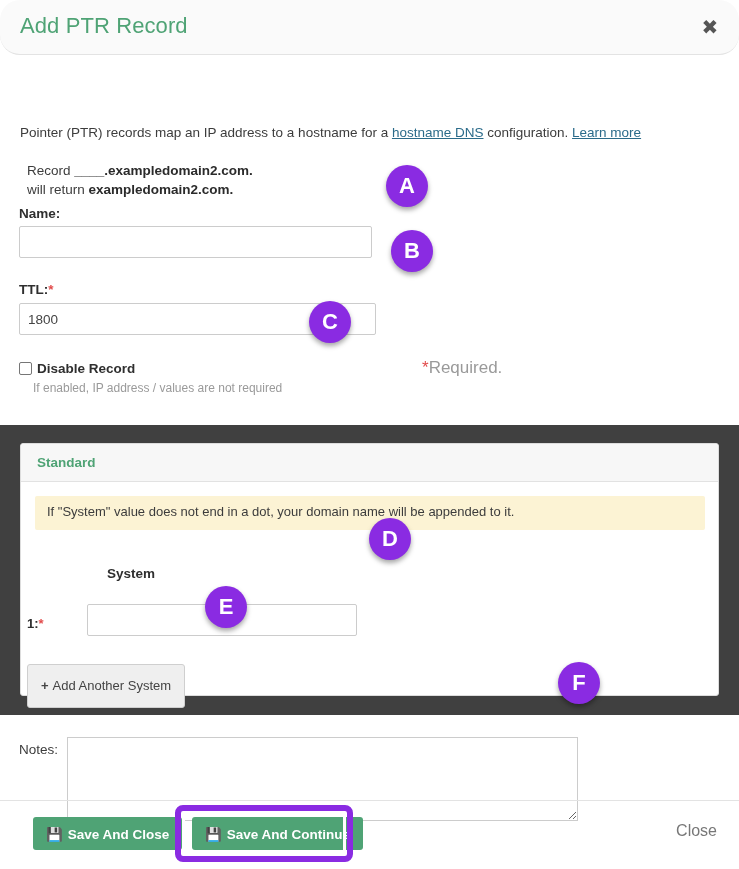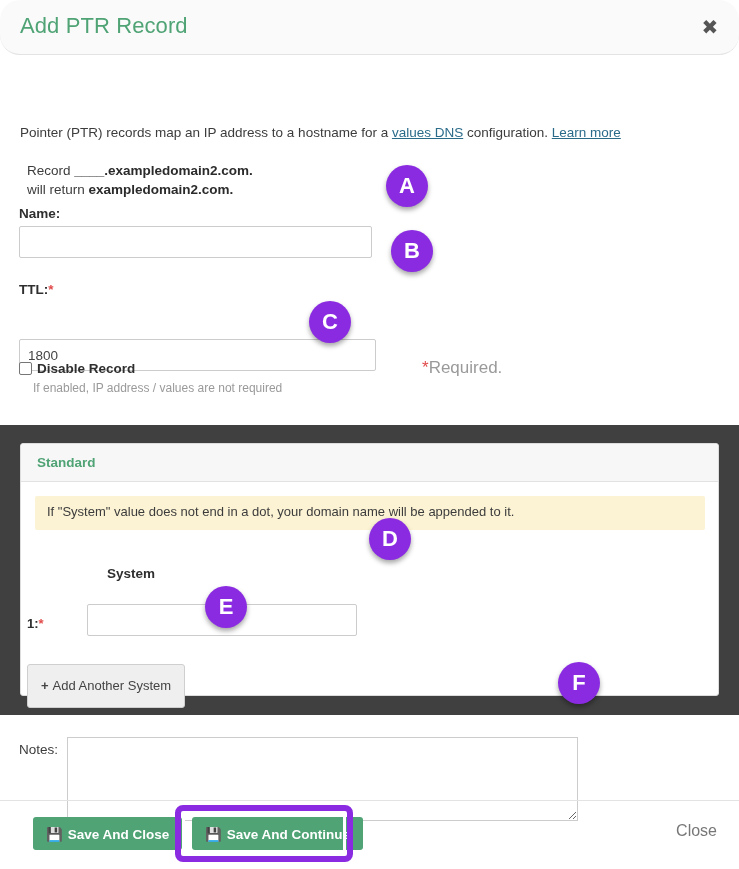--- a/index.html
+++ b/index.html
@@ -97,21 +97,21 @@
     font-size: 13.5px;
     color: #444444;
     padding: 4px 8px;
     outline: none;
   }
 
   #name-label { left: 19px; top: 151px; }
   #name-input { left: 19px; top: 171px; width: 353px; }
 
   #ttl-label { left: 19px; top: 227px; }
-  #ttl-input { left: 19px; top: 248px; width: 357px; margin-top: 36px; }
+  #ttl-input { left: 19px; top: 248px; width: 357px; }
 
   .chk-row { position: absolute; left: 19px; top: 304px; }
   .chk-box {
     width: 13px; height: 13px;
     border: 1px solid #767676;
     background: #fff;
     display: inline-block;
     vertical-align: -2px;
     border-radius: 2px;
   }
@@ -321,21 +321,21 @@
 <div id="app">
 
   <div class="modal-header">
     <div class="modal-title">Add PTR Record</div>
     <div class="close-x">✖</div>
   </div>
 
   <div class="modal-body">
 
     <div class="desc-line">
-      <span>Pointer (PTR) records map an IP address to a hostname for a </span><a href="#">values DNS</a><span> configuration. </span><a href="#">Learn more</a>
+      <span>Pointer (PTR) records map an IP address to a hostname for a </span><a href="#">hostname DNS</a><span> configuration. </span><a href="#">Learn more</a>
     </div>
 
     <div class="record-preview">
       <div>
         <span>Record </span><b>____.exampledomain2.com.</b>
       </div>
       <div>
         <span>will return </span><b>exampledomain2.com.</b>
       </div>
     </div>

